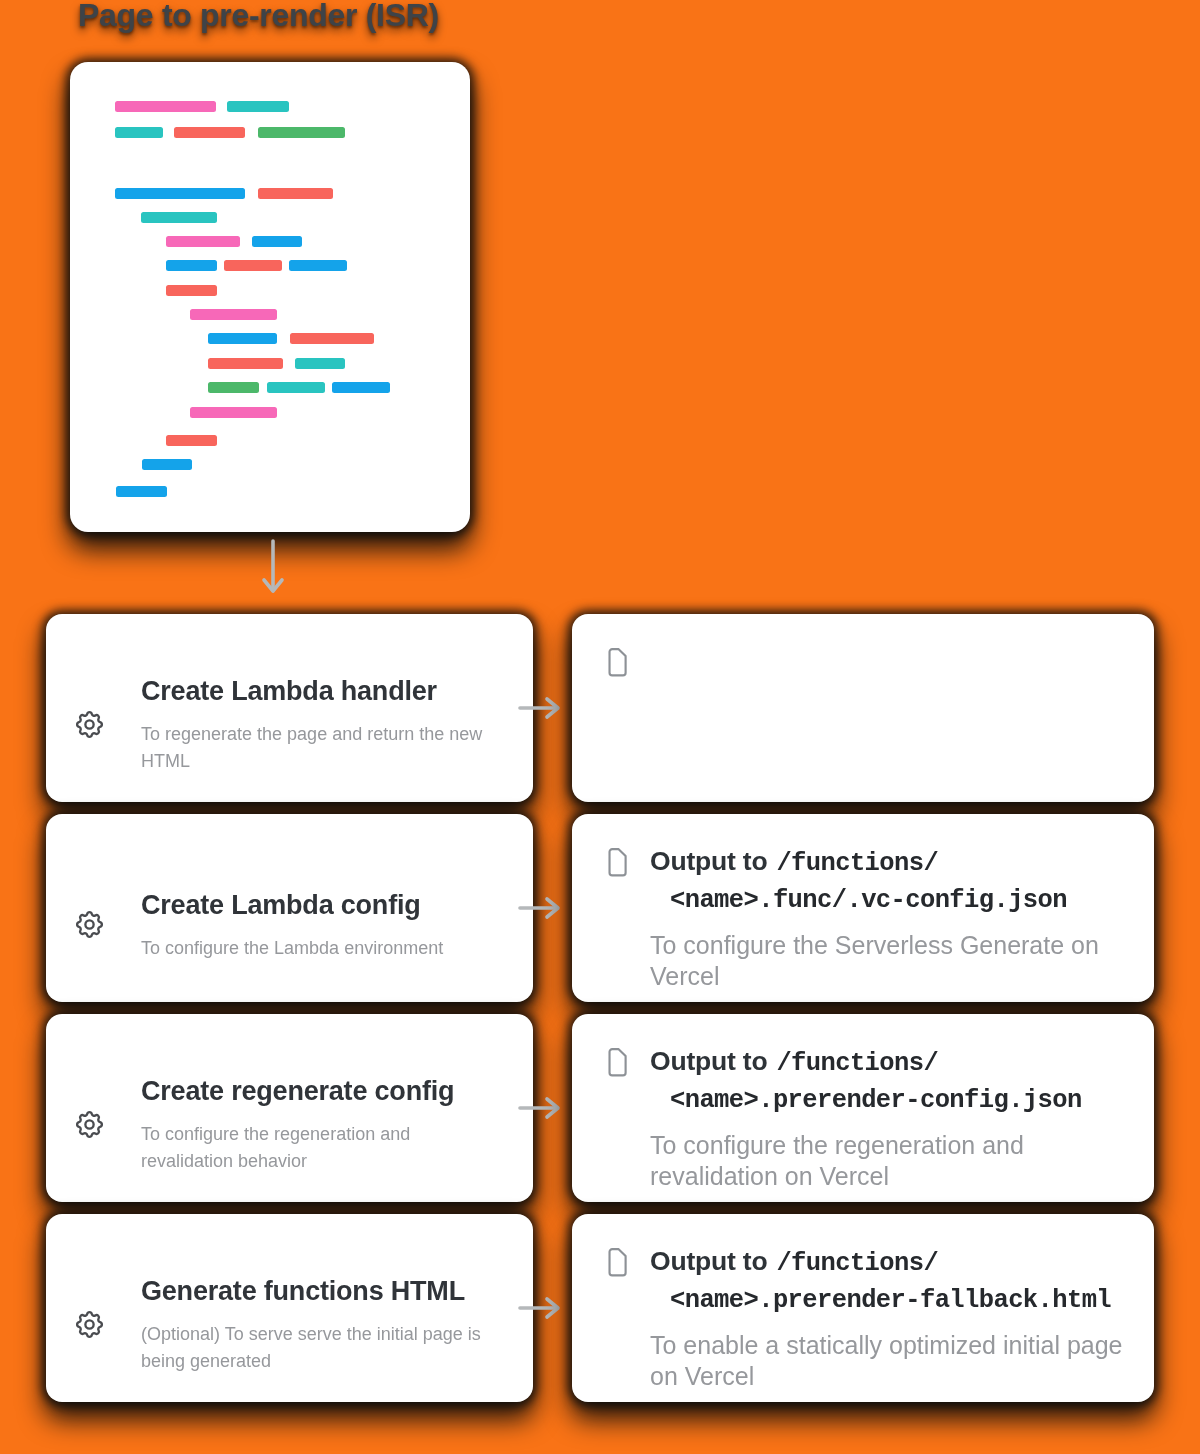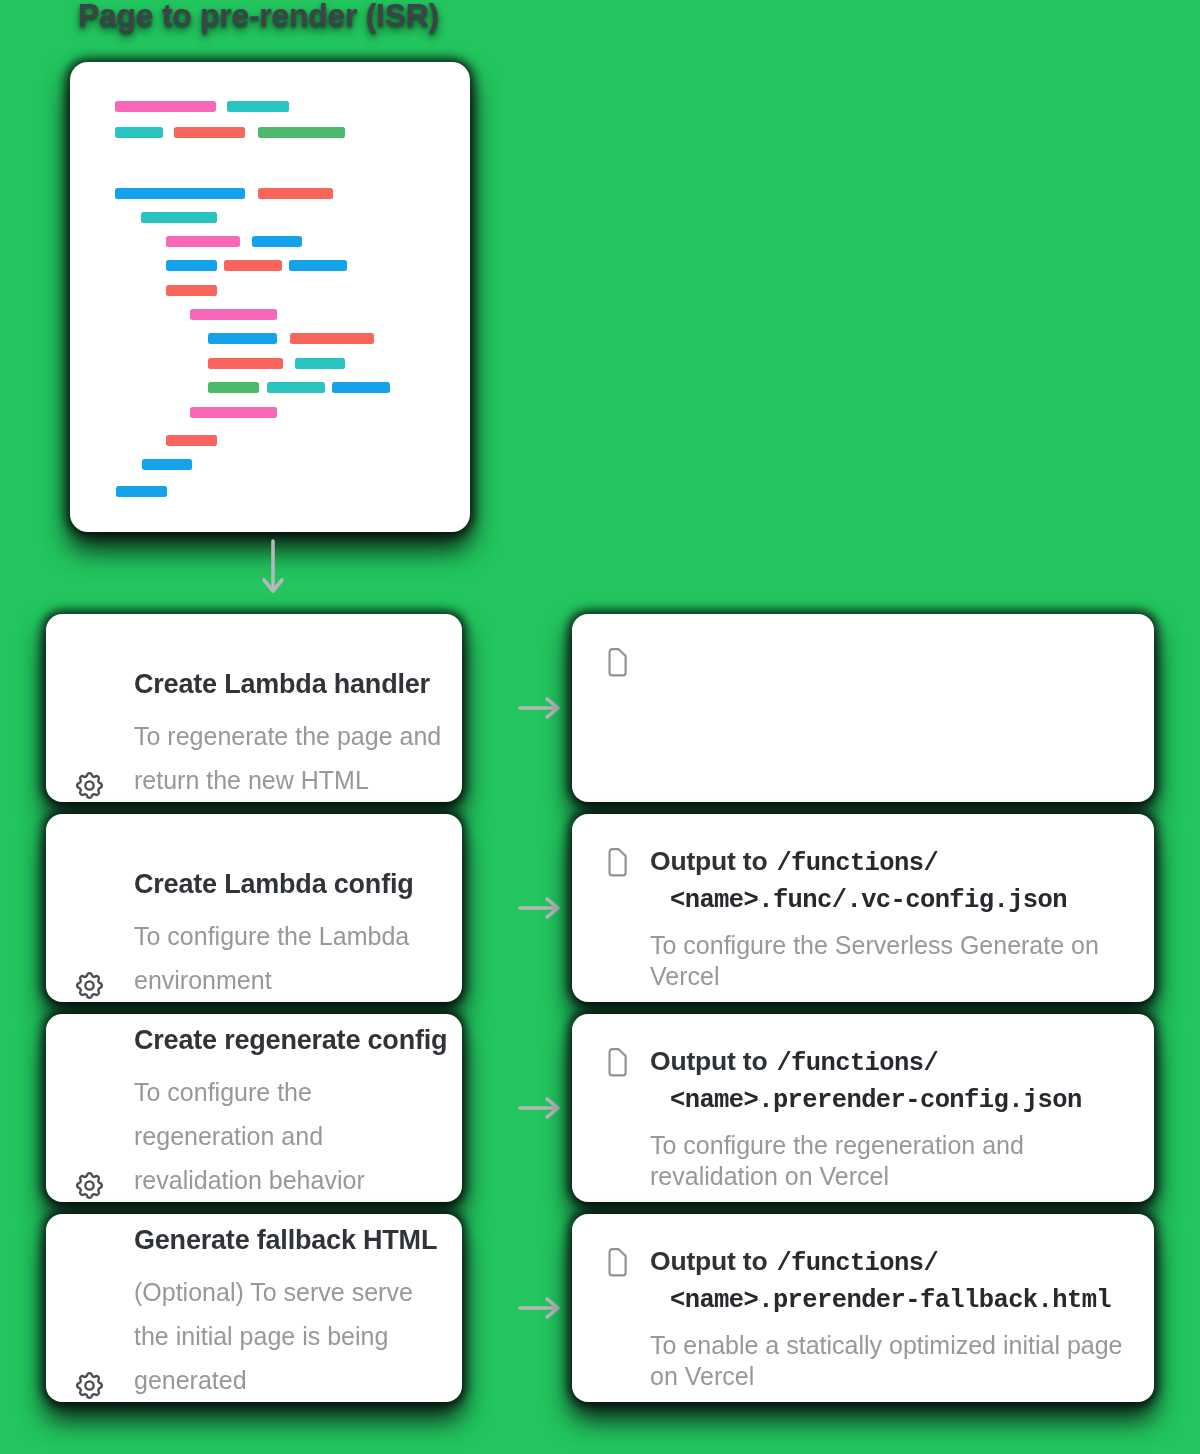--- a/index.html
+++ b/index.html
@@ -14,49 +14,49 @@
     text-shadow:0 5px 9px rgba(0,0,0,.6),0 2px 3px rgba(0,0,0,.45);
     line-height:42px;white-space:nowrap;
   }
   .card{
     position:absolute;background:#ffffff;border-radius:16px;
     box-shadow:0 0 10px 4px rgba(7,10,12,.78),0 16px 26px 2px rgba(7,10,12,.85);
   }
   .code-card{left:70px;top:62px;width:400px;height:470px;border-radius:18px;}
   .bar{position:absolute;height:11px;border-radius:2.5px;}
 
-  .step-card{left:46px;width:416px;height:188px;display:flex;align-items:flex-end;
-    padding:33px 14px 0 27px;box-sizing:border-box;gap:28px;}
+  .step-card{left:46px;width:487px;height:188px;display:flex;align-items:center;
+    padding:33px 14px 0 27px;box-sizing:border-box;gap:35px;}
   .out-card{left:572px;width:582px;height:188px;display:flex;align-items:flex-start;
     padding:29px 24px 0 32px;box-sizing:border-box;gap:21px;}
   .r0{top:614px}.r1{top:814px}.r2{top:1014px}.r3{top:1214px}
 
   .step-icon{flex:0 0 auto;color:#4a4c50;margin-top:0px;line-height:0;}
   .file-icon{flex:0 0 auto;color:#8d9196;margin-top:4px;line-height:0;}
 
   .step-title{margin:0;font-size:27px;font-weight:700;color:#303439;
     letter-spacing:-0.2px;line-height:34px;}
-  .step-desc{margin:13px 0 0 0;font-size:25px;line-height:44px;color:#96989c;max-width:366px;}
+  .step-desc{margin:13px 0 0 0;font-size:18px;line-height:27px;color:#96989c;max-width:366px;}
 
   .out-title{margin:0;font-size:26.5px;font-weight:700;color:#2e3338;
     letter-spacing:-0.2px;line-height:37px;}
   .mono{font-family:"Liberation Mono","DejaVu Sans Mono",monospace;
     font-weight:700;font-size:25.5px;letter-spacing:-0.6px;color:#26292d;}
   .mono.l1{margin-left:9px;}
   .mono.l2{display:block;margin-left:20px;}
   .out-desc{margin:11px 0 0 0;font-size:25px;line-height:31px;color:#96989c;max-width:500px;}
 
   .arrow{position:absolute;color:#b5b8ba;}
   .v-arrow{left:256px;top:538px;}
   .h-arrow{left:517px;}
 </style>
 </head>
 <body>
 
-<div class="canvas" style="background: #22c55e;">
+<div class="canvas" style="background: #f97316;">
 
   <h1 class="page-title">Page to pre-render (ISR)</h1>
 
   <div class="card code-card">
     <div>
         <div class="bar" style="top: 39px; left: 45px; width: 101px; background: rgb(247, 104, 184);"></div>
         <div class="bar" style="top: 39px; left: 157px; width: 62px; background: rgb(41, 196, 192);"></div>
         <div class="bar" style="top: 65px; left: 45px; width: 48px; background: rgb(41, 196, 192);"></div>
         <div class="bar" style="top: 65px; left: 104px; width: 71px; background: rgb(248, 101, 92);"></div>
         <div class="bar" style="top: 65px; left: 188px; width: 87px; background: rgb(76, 184, 106);"></div>
@@ -178,21 +178,21 @@
   </section>
 
   <section class="card step-card r3">
     <span class="step-icon">
       <svg width="33" height="33" viewBox="0 0 24 24" fill="none" stroke="currentColor" stroke-width="1.7" stroke-linecap="round" stroke-linejoin="round">
         <path d="M10.325 4.317c.426-1.756 2.924-1.756 3.35 0a1.724 1.724 0 002.573 1.066c1.543-.94 3.31.826 2.37 2.37a1.724 1.724 0 001.065 2.572c1.756.426 1.756 2.924 0 3.35a1.724 1.724 0 00-1.066 2.573c.94 1.543-.826 3.31-2.37 2.37a1.724 1.724 0 00-2.572 1.065c-.426 1.756-2.924 1.756-3.35 0a1.724 1.724 0 00-2.573-1.066c-1.543.94-3.31-.826-2.37-2.37a1.724 1.724 0 00-1.065-2.572c-1.756-.426-1.756-2.924 0-3.35a1.724 1.724 0 001.066-2.573c-.94-1.543.826-3.31 2.37-2.37.996.608 2.296.07 2.572-1.065z"></path>
         <path d="M15 12a3 3 0 11-6 0 3 3 0 016 0z"></path>
       </svg>
     </span>
     <div>
-      <h2 class="step-title">Generate fallback HTML</h2>
+      <h2 class="step-title">Generate functions HTML</h2>
       <p class="step-desc">(Optional) To serve serve the initial page is being generated</p>
     </div>
   </section>
 
   <svg class="arrow h-arrow" style="top:1292px" width="48" height="32" viewBox="0 0 48 32" fill="none" stroke="currentColor" stroke-width="3.6" stroke-linecap="round" stroke-linejoin="round">
     <line x1="3" y1="16" x2="40" y2="16"></line>
     <polyline points="30,7 41,16 30,25"></polyline>
   </svg>
 
   <section class="card out-card r3">

